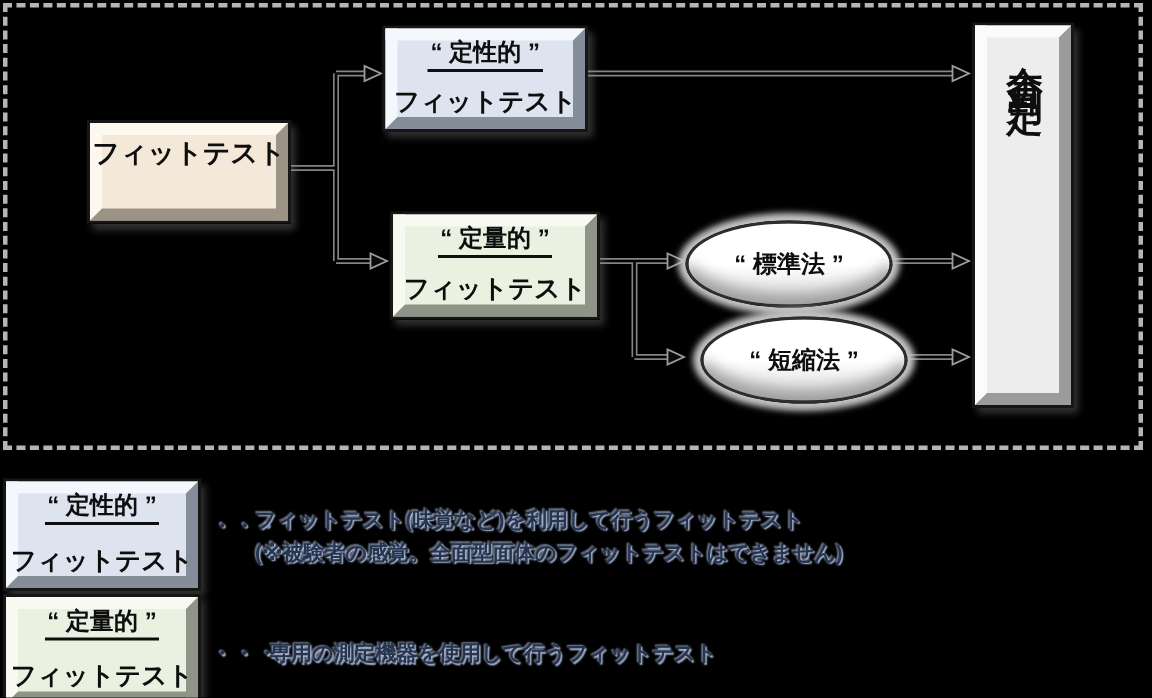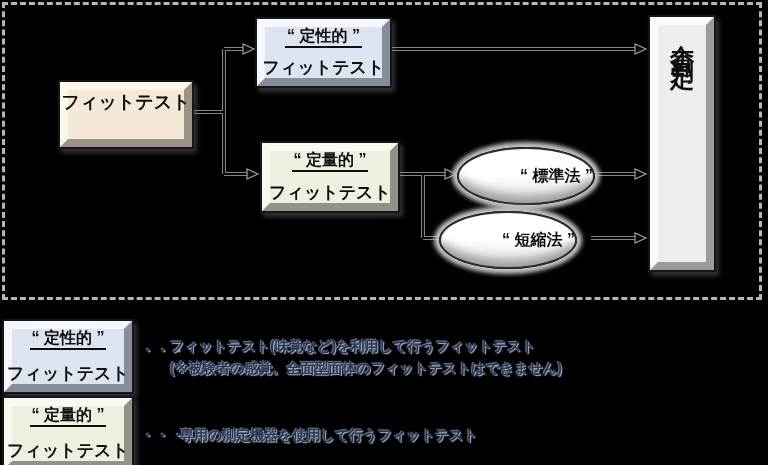--- a/index.html
+++ b/index.html
@@ -48,24 +48,24 @@
     writing-mode:vertical-rl;text-orientation:upright;letter-spacing:7px;
   }
   
   .ellipse{
     position:absolute;width:134px;height:54px;border-radius:50%;
     background:linear-gradient(180deg,#ffffff 50%,#dcdcdc 100%);
     border:2.5px solid #2d2d2d;
     box-shadow:0 0 4px 5px #c3c3c3,
                inset 0 10px 8px -4px #ffffff,
                inset 0 -13px 10px -6px #9e9e9e;
-    display:flex;align-items:center;justify-content:flex-end;z-index:2;
+    display:flex;align-items:center;justify-content:center;z-index:2;
   }
   .ell-std{left:457px;top:147px;}
-  .ell-short{left:439px;top:211px;}
+  .ell-short{left:467px;top:211px;}
   .ellipse span{font-weight:bold;font-size:16px;color:#0e0e0e;white-space:nowrap;}
   
   .desc{
     position:absolute;z-index:2;font-weight:bold;font-size:14px;line-height:22px;
     color:#27344e;white-space:nowrap;
     text-shadow:1px 1px 1px rgba(186,202,232,.9),-1px -1px 1px rgba(186,202,232,.55),
                 0 0 2px rgba(150,170,210,.6);
   }
   .dots1{left:141px;top:339px;letter-spacing:1px;}
   .dots2{left:141px;top:424px;letter-spacing:1px;}

